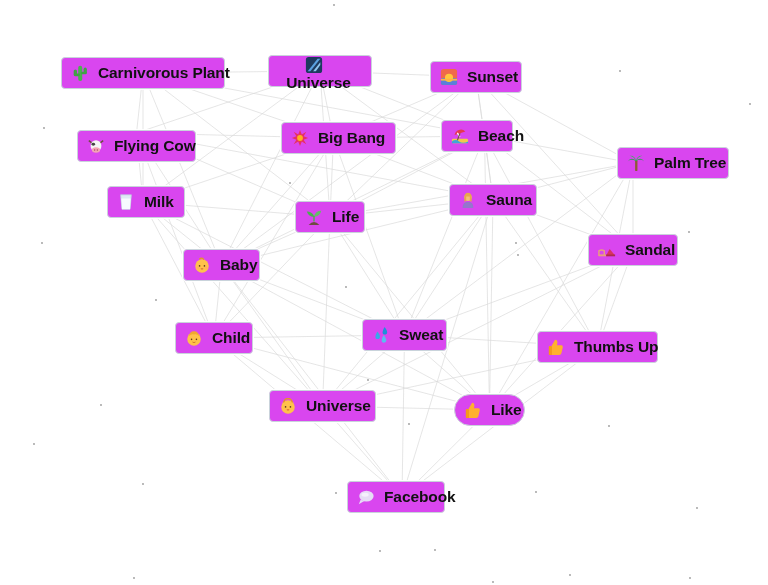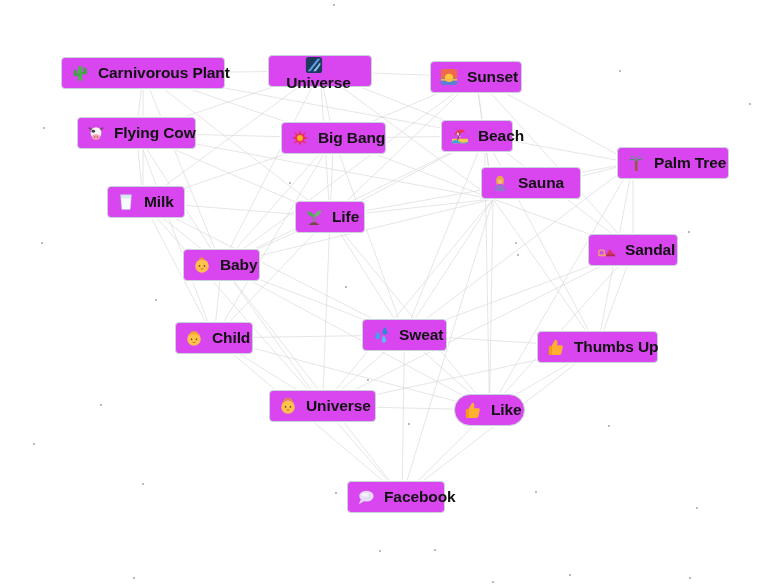--- a/index.html
+++ b/index.html
@@ -217,34 +217,34 @@
     <span class="icon">
           <svg viewBox="0 0 20 20">
             <rect x="1" y="1" width="18" height="18" rx="3" fill="#f06a4a"></rect>
             <rect x="1" y="11" width="18" height="8" rx="2" fill="#5a7fd8"></rect>
             <circle cx="10" cy="11" r="4.5" fill="#ffc83d"></circle>
             <rect x="1" y="12" width="18" height="2" fill="#ffb347"></rect>
           </svg>
         </span>
     <span class="label">Sunset</span>
   </div>
-      <div class="node" style="left: 77px; top: 117px; width: 119px;">
+      <div class="node" style="left: 77px; top: 130px; width: 119px;">
     <span class="icon">
           <svg viewBox="0 0 20 20">
             <path d="M2 4 L6 7 M18 4 L14 7" stroke="#6d4c41" stroke-width="1.6"></path>
             <ellipse cx="10" cy="10" rx="6" ry="6.5" fill="#f5f5f5"></ellipse>
             <ellipse cx="7" cy="8" rx="2" ry="1.6" fill="#444"></ellipse>
             <ellipse cx="10" cy="14.5" rx="4.5" ry="3" fill="#f4a3b5"></ellipse>
             <circle cx="8.5" cy="14.5" r=".8" fill="#a05060"></circle>
             <circle cx="11.5" cy="14.5" r=".8" fill="#a05060"></circle>
           </svg>
         </span>
     <span class="label">Flying Cow</span>
   </div>
-      <div class="node" style="left: 281px; top: 122px; width: 105px;">
+      <div class="node" style="left: 281px; top: 122px; width: 115px;">
     <span class="icon">
           <svg viewBox="0 0 20 20">
             <polygon points="10,1 12,6 17,3 14,8 19,10 14,12 17,17 12,14 10,19 8,14 3,17 6,12 1,10 6,8 3,3 8,6" fill="#e8315f"></polygon>
             <circle cx="10" cy="10" r="3.2" fill="#ffb020"></circle>
           </svg>
         </span>
     <span class="label">Big Bang</span>
   </div>
       <div class="node" style="left: 441px; top: 120px; width: 72px;">
     <span class="icon">
@@ -283,21 +283,21 @@
     <span class="icon">
           <svg viewBox="0 0 20 20">
             <path d="M10 10 Q4 10 2 4 Q8 4 10 9Z" fill="#4caf50"></path>
             <path d="M10 9 Q12 3 18 3 Q17 9 10 10Z" fill="#66bb6a"></path>
             <line x1="10" y1="9" x2="10" y2="15" stroke="#4caf50" stroke-width="1.6"></line>
             <path d="M4 19 Q10 12 16 19Z" fill="#6d4c41"></path>
           </svg>
         </span>
     <span class="label">Life</span>
   </div>
-      <div class="node" style="left: 449px; top: 167px; width: 100px; margin-left: 32px;">
+      <div class="node" style="left: 449px; top: 184px; width: 88px;">
     <span class="icon">
           <svg viewBox="0 0 20 20">
             <path d="M4 19 Q4 12 10 12 Q16 12 16 19Z" fill="#9575cd"></path>
             <circle cx="10" cy="7" r="4" fill="#f6c177"></circle>
             <path d="M6 7 Q6 2 10 2 Q14 2 14 7 L14 12 L12 11 L12 6 L8 6 L8 11 L6 12Z" fill="#e7a84a"></path>
           </svg>
         </span>
     <span class="label">Sauna</span>
   </div>
       <div class="node" style="left: 588px; top: 234px; width: 90px;">

